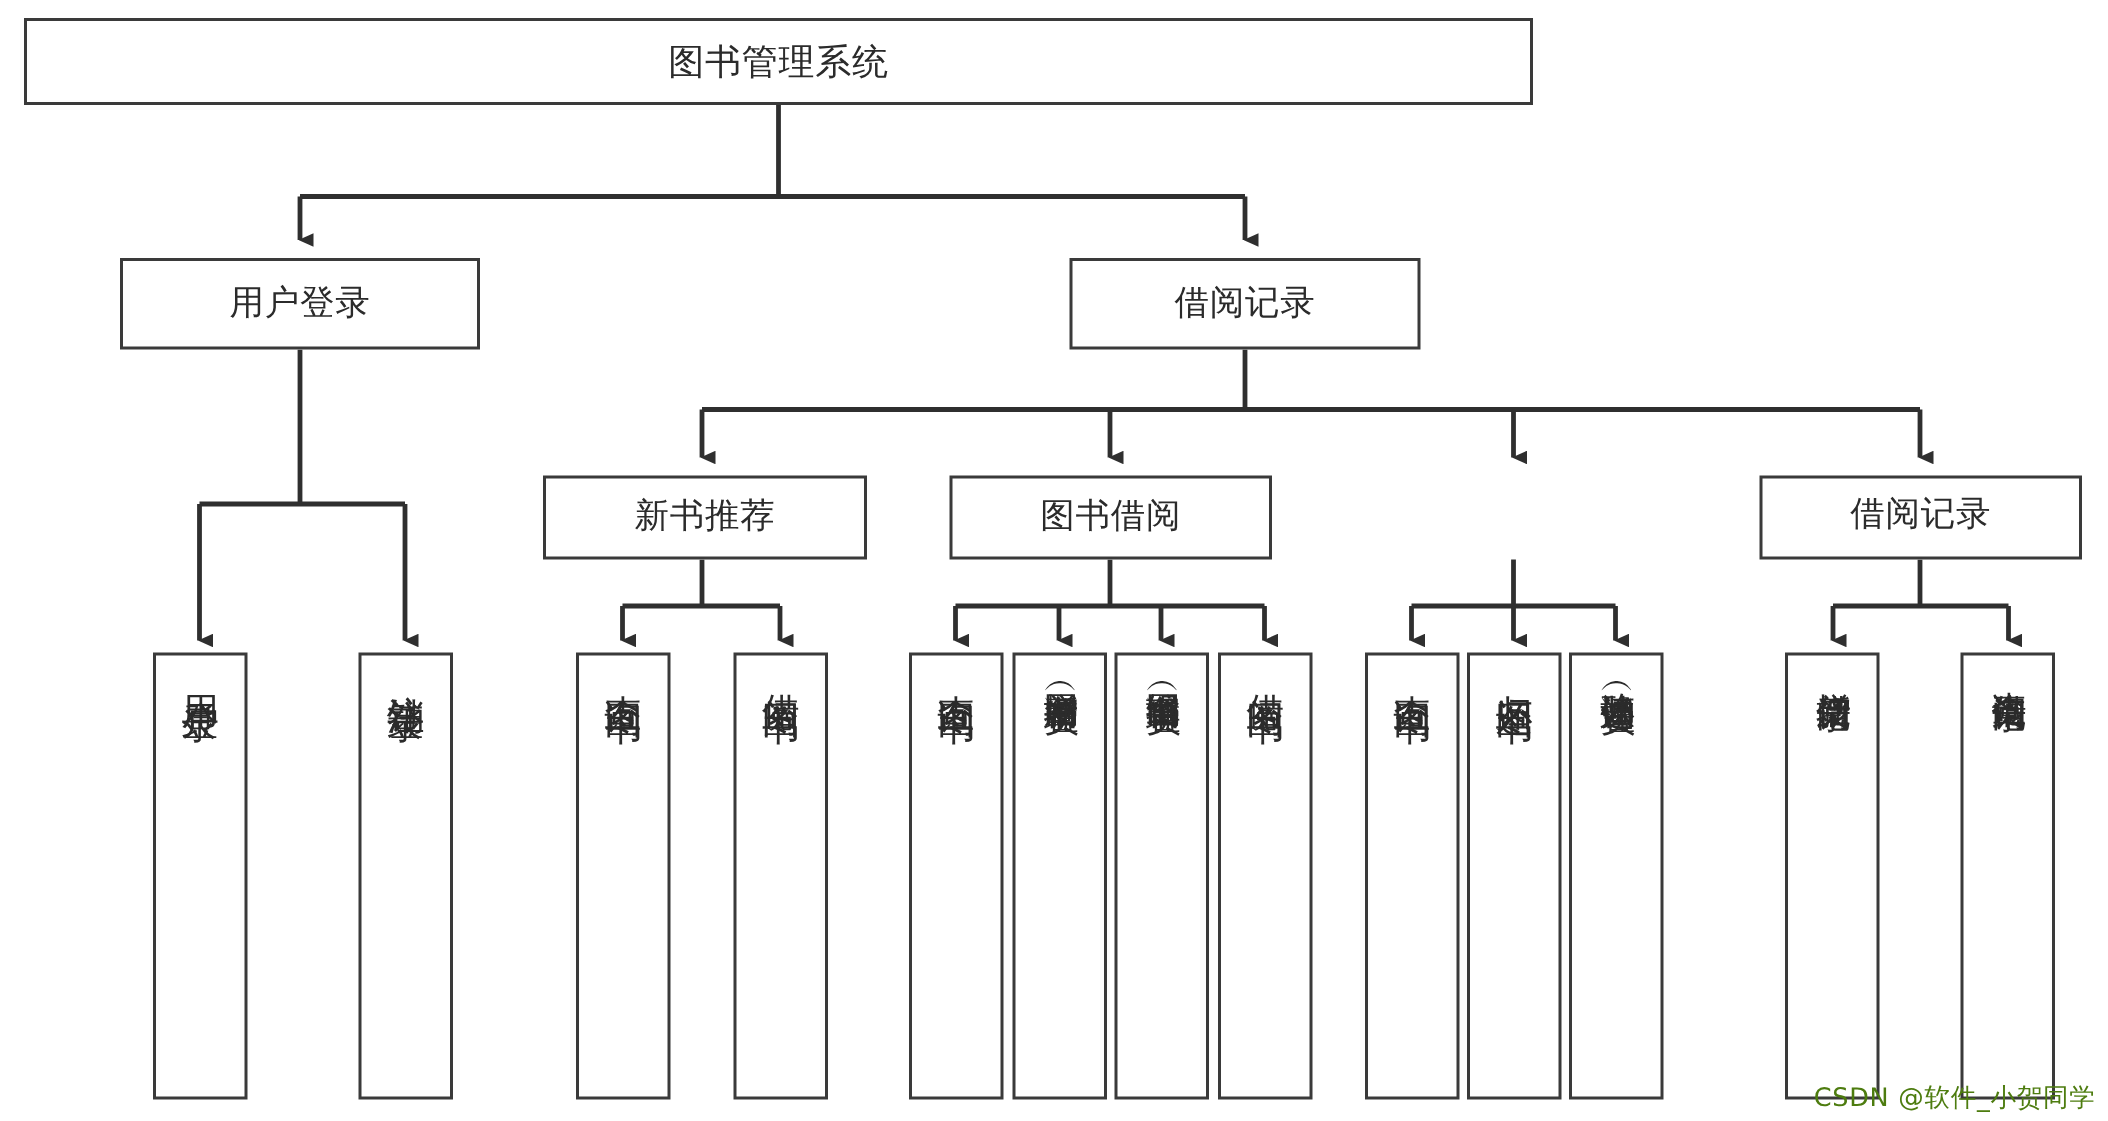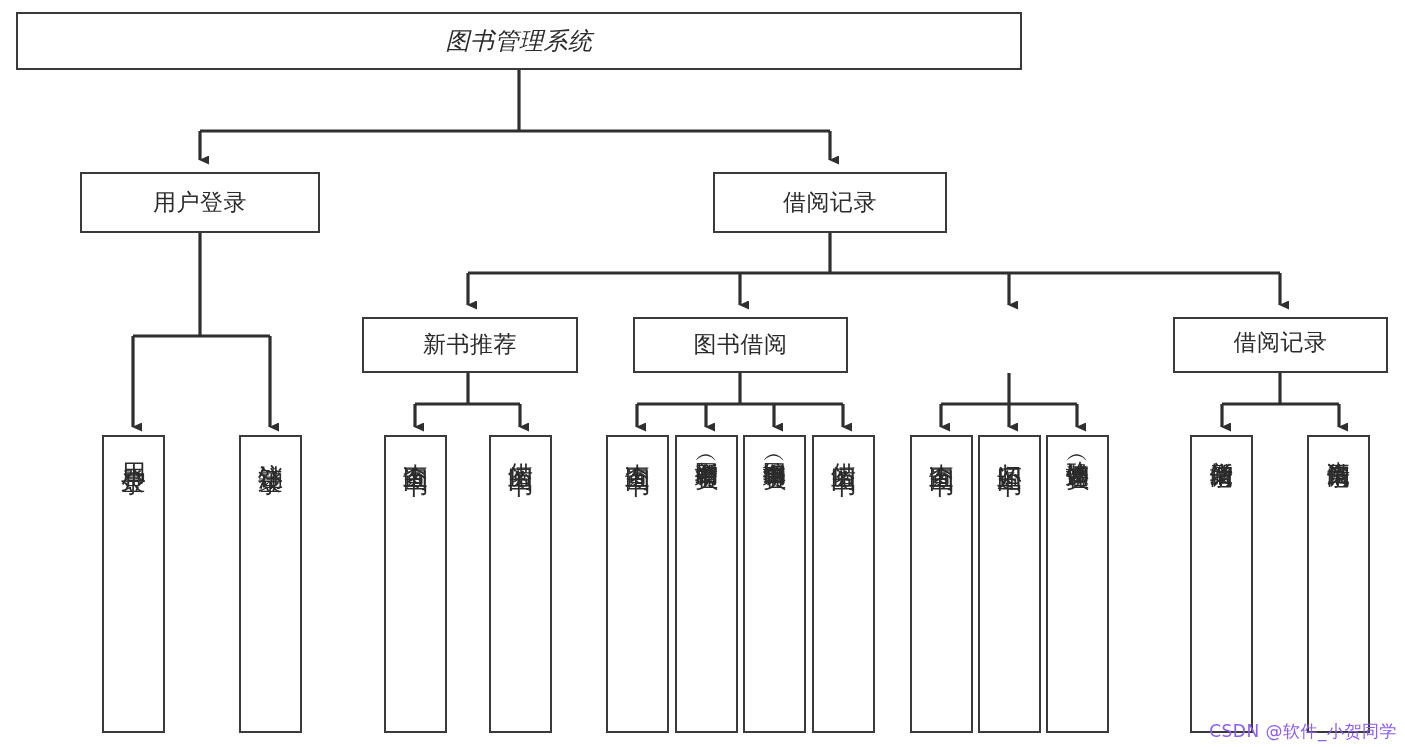--- a/index.html
+++ b/index.html
@@ -63,21 +63,21 @@
   .node.vert.tight .label {
     font-size: 23px;
     letter-spacing: 1px;
   }
   .node.root .label { font-size: 24px; }
   .watermark {
     position: absolute;
     right: 8px;
     bottom: 4px;
     font-size: 17px;
-    color: #8b5cf6;
+    color: #4d7c0f;
     letter-spacing: 0.5px;
     white-space: nowrap;
     user-select: none;
   }
 </style>
 </head>
 <body>
 
 <div id="canvas">
 
@@ -124,21 +124,21 @@
       <path d="M 1009,404 L 1009,427" marker-end="url(#arrowhead)"></path>
       <path d="M 1077,404 L 1077,427" marker-end="url(#arrowhead)"></path>
 
       <path d="M 1280,373 L 1280,404"></path>
       <path d="M 1222,404 L 1339,404"></path>
       <path d="M 1222,404 L 1222,427" marker-end="url(#arrowhead)"></path>
       <path d="M 1339,404 L 1339,427" marker-end="url(#arrowhead)"></path>
     </g>
   </svg>
 
-  <div class="node horiz root" style="left:16px; top:12px; width:1006px; height:58px;font-style:italic;">
+  <div class="node horiz root" style="left:16px; top:12px; width:1006px; height:58px;">
     <span class="label">图书管理系统</span>
   </div>
 
   <div class="node horiz" style="left:80px; top:172px; width:240px; height:61px;">
     <span class="label">用户登录</span>
   </div>
   <div class="node horiz" style="left:713px; top:172px; width:234px; height:61px;">
     <span class="label">借阅记录</span>
   </div>
 

